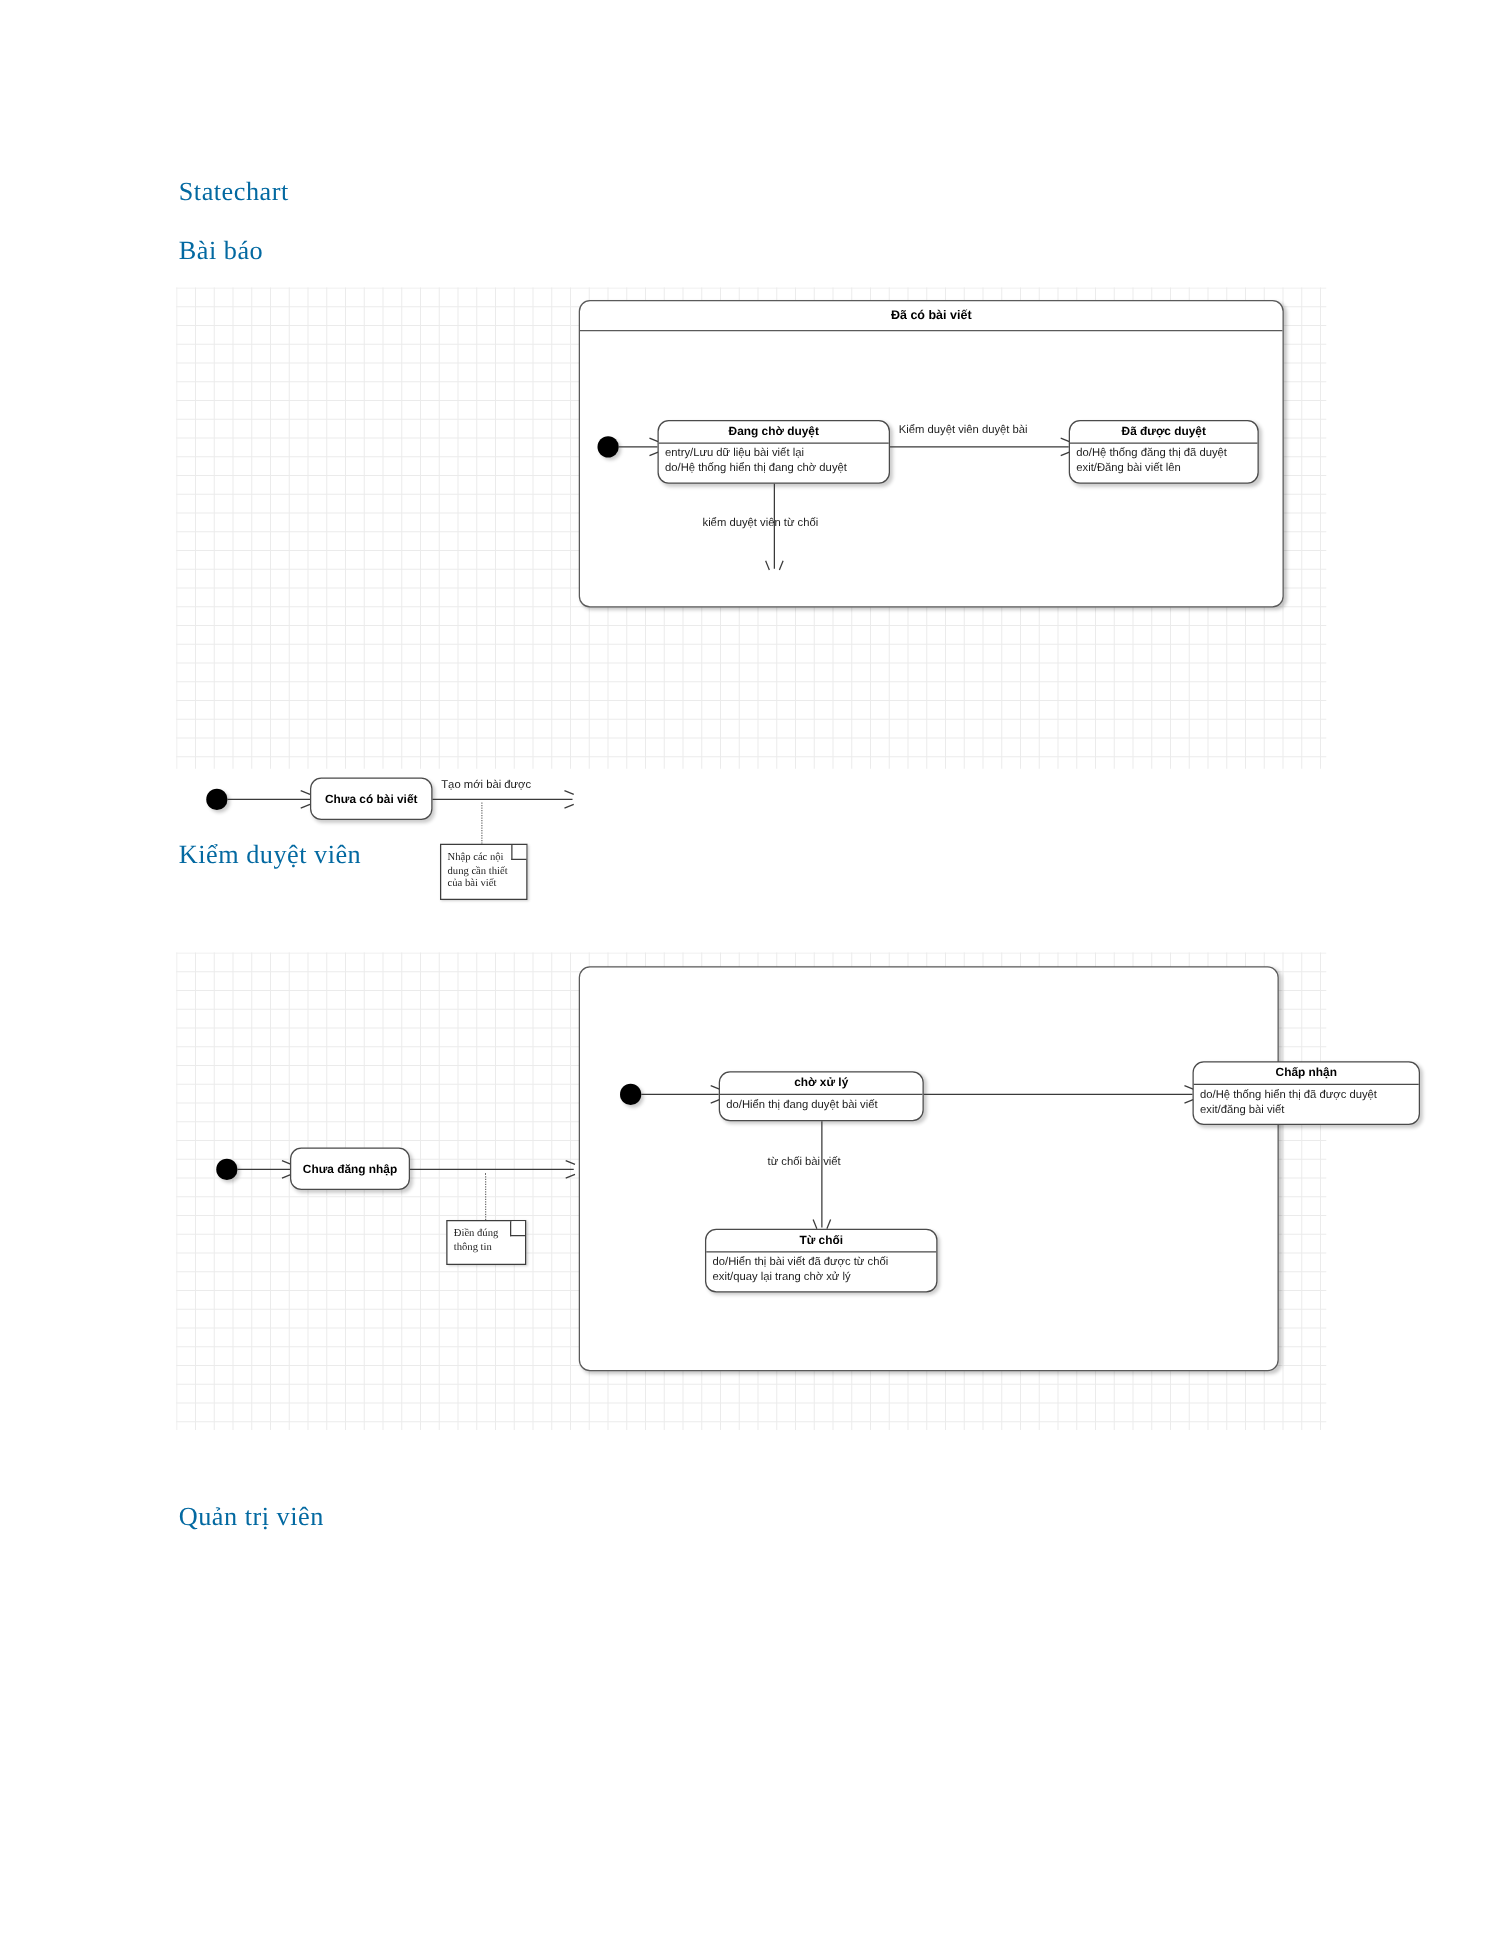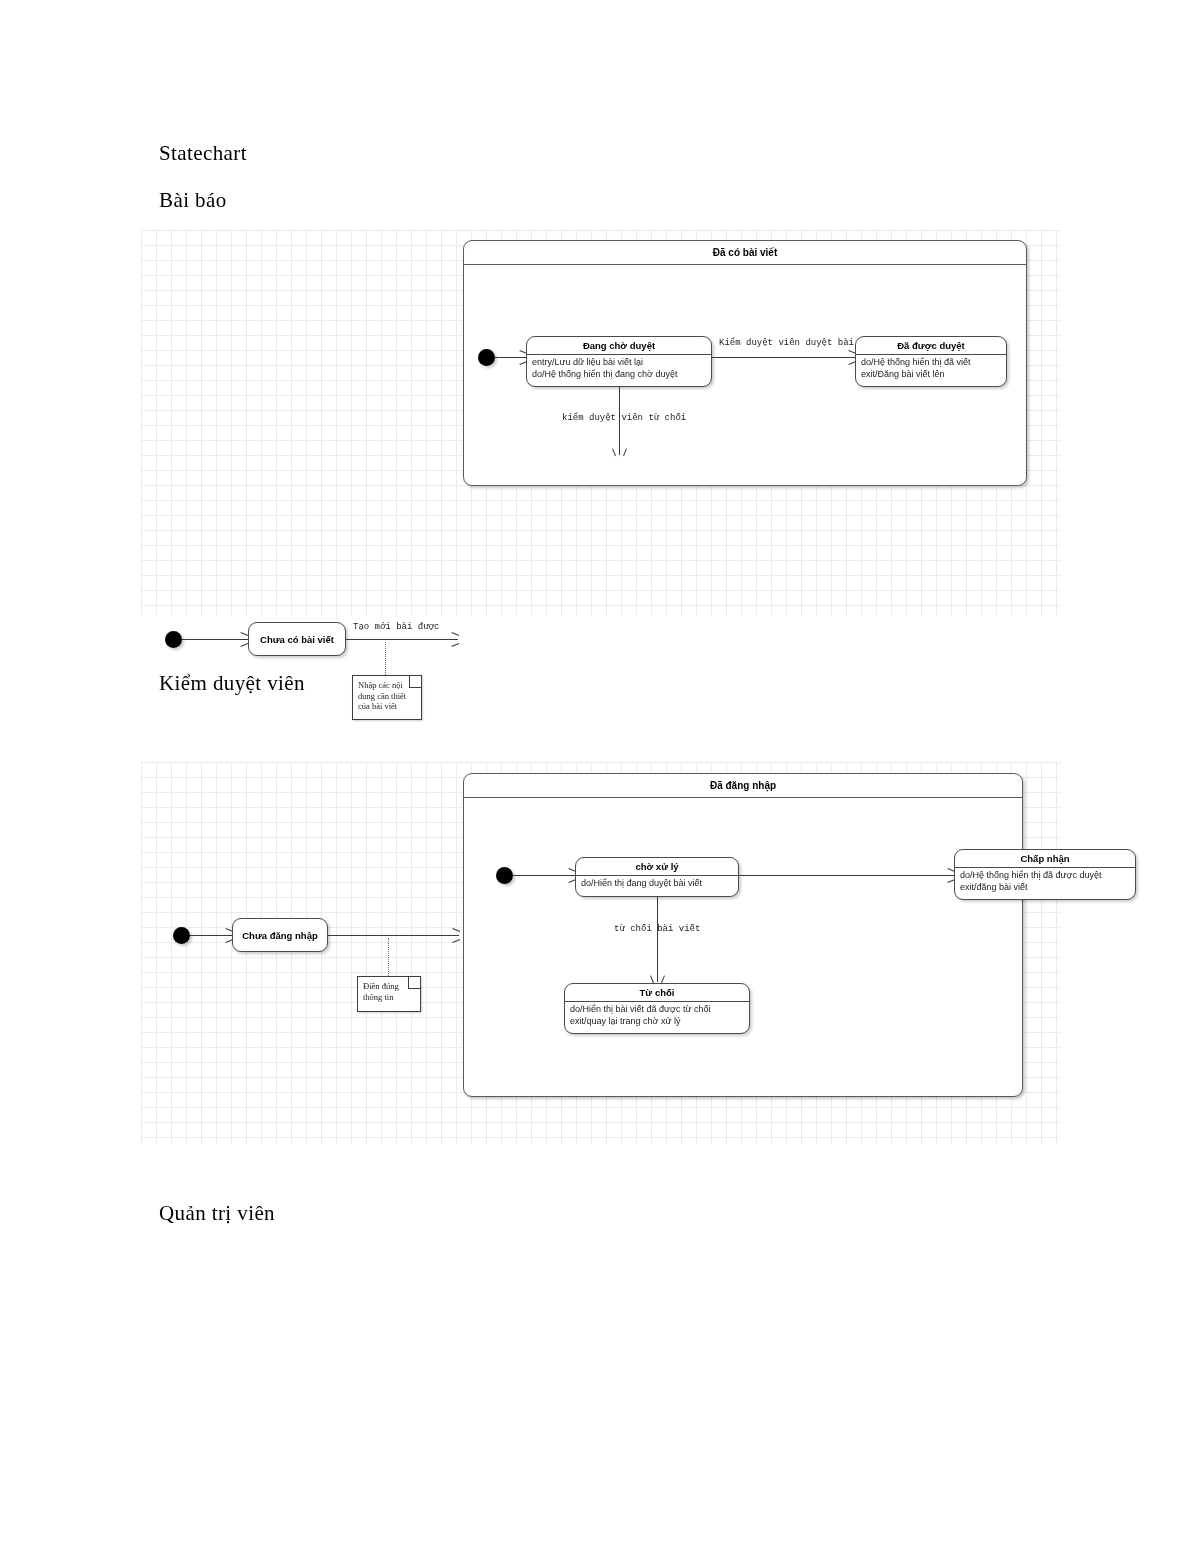--- a/index.html
+++ b/index.html
@@ -8,24 +8,24 @@
     background:#ffffff;
     font-family:"Liberation Serif", serif;
     position:relative;
     overflow:hidden;
   }
   .page{position:absolute;inset:0;}
 
   
   .doc-heading{
     position:absolute;
-    left:159px;
+    left:143px;
     font-family:"Liberation Serif", serif;
     font-size:21px;
-    color:#000000;
+    color:#0369a1;
     letter-spacing:.4px;
     white-space:nowrap;
   }
   #h-statechart{top:141px;}
   #h-baibao{top:188px;}
   #h-kiemduyet{top:671px;}
   #h-quantri{top:1201px;}
 
   
   .diagram{
@@ -156,21 +156,21 @@
   .arrow-open.down{width:9px;height:8px;}
   .arrow-open.down::before,.arrow-open.down::after{
     width:1px;height:8px;left:auto;top:0;
   }
   .arrow-open.down::before{left:0;transform-origin:center bottom;transform:rotate(-22deg);}
   .arrow-open.down::after{left:8px;transform-origin:center bottom;transform:rotate(22deg);}
 
   
   .tlabel{
     position:absolute;
-    font-family:Liberation Mono, monospace;
+    font-family:Liberation Sans, sans-serif;
     font-size:9px;
     color:#1c1c1c;
     white-space:nowrap;
   }
 </style>
 </head>
 <body>
 
 <div class="page">
 
@@ -221,21 +221,21 @@
         </div>
       </div>
 
       <div class="conn h" style="left:248px;top:116px;width:143px;"></div>
       <div class="arrow-open" style="left:384px;top:112px;"></div>
       <div class="tlabel" style="left:255px;top:97px;">Kiểm duyệt viên duyệt bài</div>
 
       <div class="state has-body" style="left:391px;top:95px;width:152px;height:51px;">
         <div class="st-name">Đã được duyệt</div>
         <div class="st-body">
-          <div class="st-line">do/Hệ thống hiển thị đã viết</div>
+          <div class="st-line">do/Hệ thống đăng thị đã duyệt</div>
           <div class="st-line">exit/Đăng bài viết lên</div>
         </div>
       </div>
 
       <div class="conn v" style="left:155px;top:146px;height:68px;"></div>
       <div class="arrow-open down" style="left:151px;top:207px;"></div>
       <div class="tlabel" style="left:98px;top:172px;">kiểm duyệt viên từ chối</div>
 
     </div>
   </div>
@@ -256,21 +256,20 @@
 
     <div class="dashed-v" style="left:247px;top:176px;height:38px;"></div>
 
     <div class="note" style="left:216px;top:214px;width:64px;height:36px;">
       <div class="fold"></div>
       <div class="note-line">Điền đúng</div>
       <div class="note-line">thông tin</div>
     </div>
 
     <div class="composite" style="left:322px;top:11px;width:560px;height:324px;">
-      <div class="composite-title">Đã đăng nhập</div>
 
       <div class="initial" style="left:32px;top:93px;"></div>
       <div class="conn h" style="left:49px;top:101px;width:62px;"></div>
       <div class="arrow-open" style="left:104px;top:97px;"></div>
 
       <div class="state has-body" style="left:111px;top:83px;width:164px;height:40px;">
         <div class="st-name">chờ xử lý</div>
         <div class="st-body">
           <div class="st-line">do/Hiển thị đang duyệt bài viết</div>
         </div>

